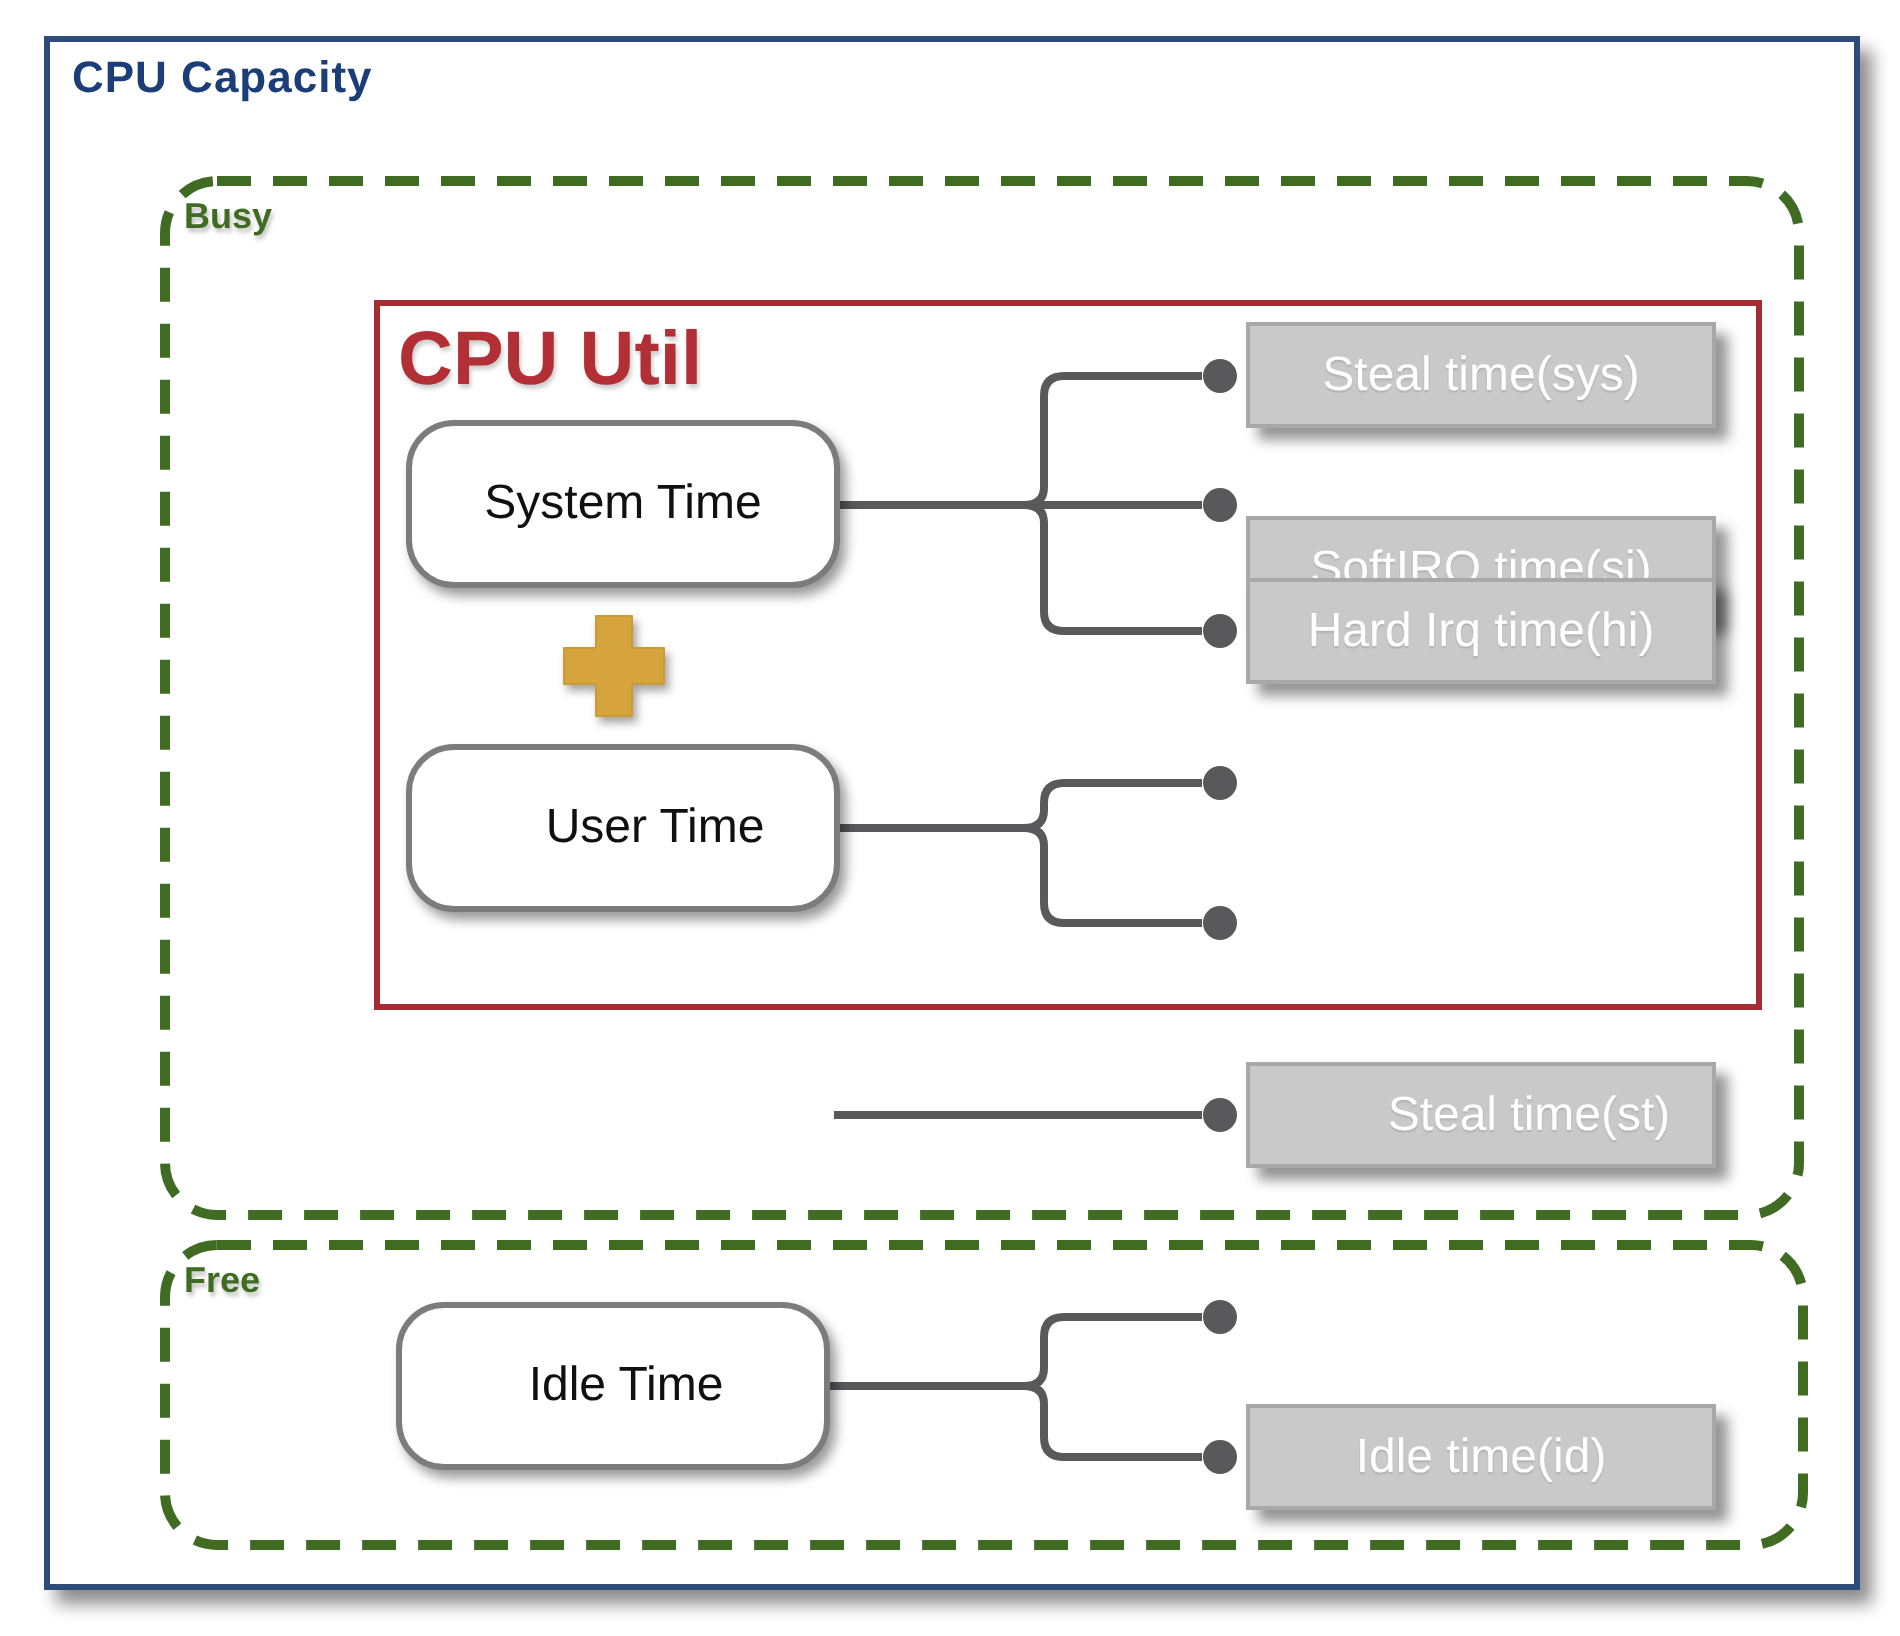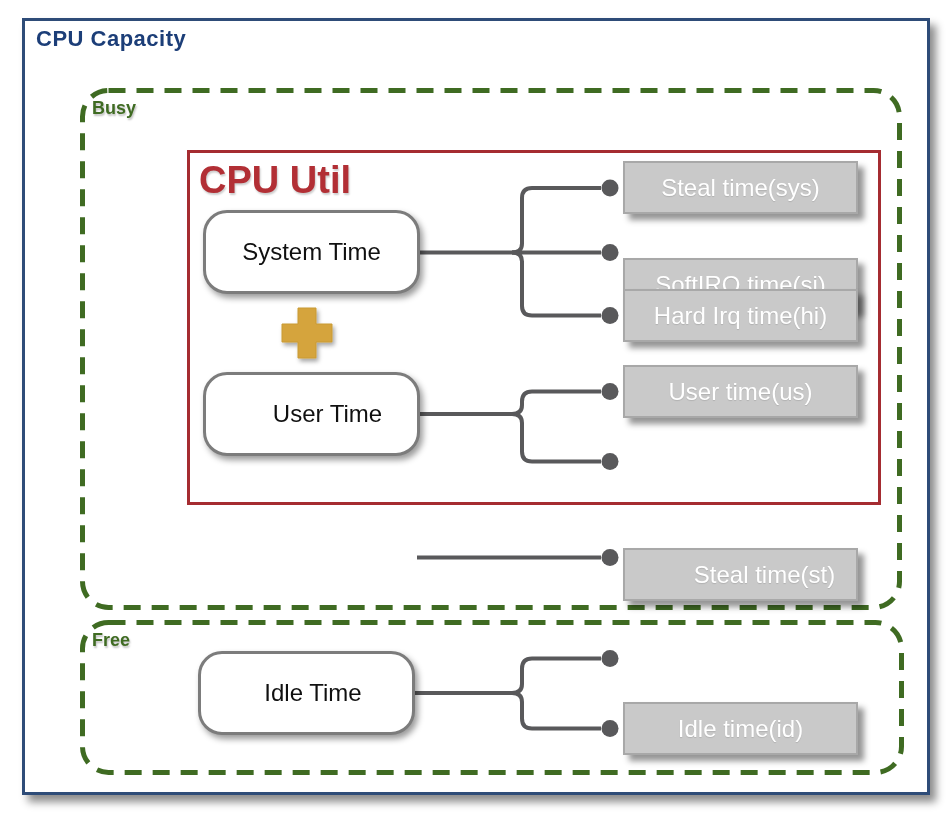--- a/index.html
+++ b/index.html
@@ -58,21 +58,21 @@
     box-shadow:6px 6px 6px rgba(0,0,0,0.42);
     display:flex;align-items:center;justify-content:center;
     font-size:24px;color:#ffffff;box-sizing:border-box;
     text-shadow:0 1px 1px rgba(0,0,0,0.12);
   }
   .leaf-sys{top:161px;}
   .leaf-si{top:226px;margin-top:32px;}
   .leaf-hi{top:289px;}
   .leaf-us{top:365px;}
   .leaf-ni{top:435px;}
-  .leaf-st{top:548px;padding-left:48px;}
+  .leaf-st{top:531px;padding-left:48px;}
   .leaf-wa{top:632px;}
   .leaf-id{top:702px;}
 </style>
 </head>
 <body>
 
 <div id="stage">
 
   <div class="outer-frame"></div>
 
@@ -126,17 +126,16 @@
   <div class="cpuutil-frame"></div>
   <div class="cpuutil-label">CPU Util</div>
 
   <div class="node-box node-system">System Time</div>
   <div class="node-box node-user">User Time</div>
   <div class="node-box node-idle">Idle Time</div>
 
   <div class="leaf-box leaf-sys">Steal time(sys)</div>
   <div class="leaf-box leaf-si">SoftIRQ time(si)</div>
   <div class="leaf-box leaf-hi">Hard Irq time(hi)</div>
-  <div class="leaf-box leaf-us">User time(us)</div>
   <div class="leaf-box leaf-st">Steal time(st)</div>
   <div class="leaf-box leaf-id">Idle time(id)</div>
 
 </div>
 
 </body></html>

